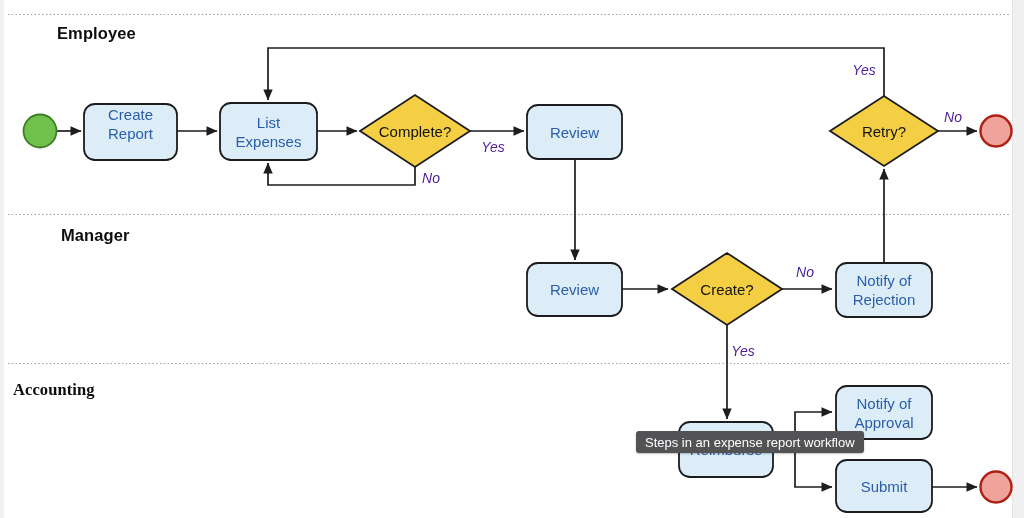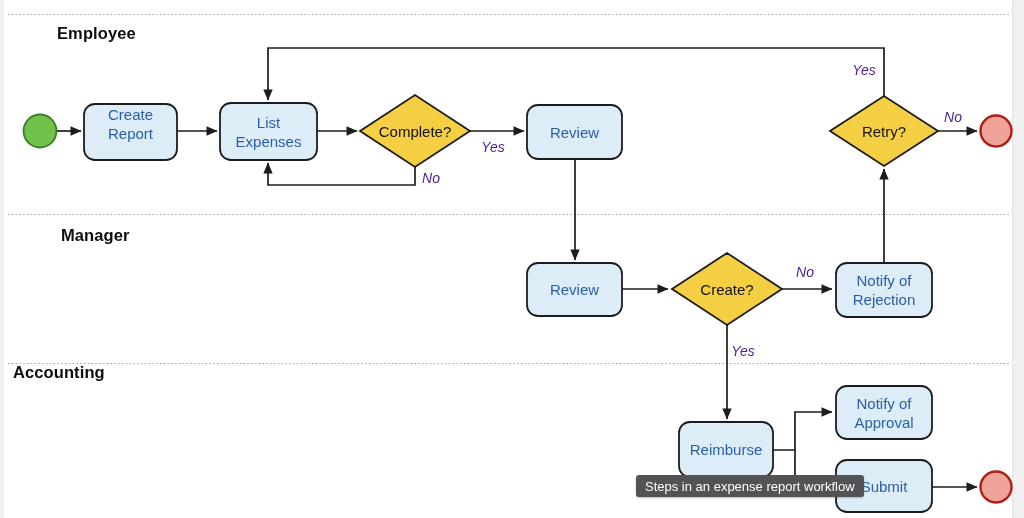--- a/index.html
+++ b/index.html
@@ -30,21 +30,20 @@
   .edge-label{
     position:absolute;transform:translate(-50%,-50%);
     font-size:14px;color:#4c1d95;white-space:nowrap;font-style:italic;
   }
   .tooltip{
     position:absolute;left:636px;top:431px;height:22px;
     display:flex;align-items:center;
     padding:0 9px;border-radius:3px;
     background:#535355;color:#ffffff;font-size:13px;white-space:nowrap;
     box-shadow:0 1px 2px rgba(0,0,0,.25);
-    margin-top:44px;
   }
 </style>
 </head>
 <body>
 
 <div class="stage">
   <div class="canvas"></div>
 
   <svg class="diagram" viewBox="0 0 1024 518">
     <defs>
@@ -89,21 +88,21 @@
     <rect x="836" y="263" width="96" height="54" rx="11" fill="#dcedf8" stroke="#1c1c1e" stroke-width="1.8"></rect>
 
     <rect x="679" y="422" width="94" height="55" rx="11" fill="#dcedf8" stroke="#1c1c1e" stroke-width="1.8"></rect>
     <rect x="836" y="386" width="96" height="53" rx="11" fill="#dcedf8" stroke="#1c1c1e" stroke-width="1.8"></rect>
     <rect x="836" y="460" width="96" height="52" rx="11" fill="#dcedf8" stroke="#1c1c1e" stroke-width="1.8"></rect>
     <circle cx="996" cy="487" r="15.5" fill="#f0a39a" stroke="#ad2014" stroke-width="2.4"></circle>
   </svg>
 
   <div class="lane-label" style="top:24px;margin-left:44px;">Employee</div>
   <div class="lane-label" style="top:226px;margin-left:48px;">Manager</div>
-  <div class="lane-label" style="top:363px;">Accounting</div>
+  <div class="lane-label" style="top:380px;font-family:Liberation Serif, serif;">Accounting</div>
 
   <div class="node-label" style="left:84px;top:96px;width:93px;height:56px;">Create
 Report</div>
   <div class="node-label" style="left:220px;top:103px;width:97px;height:57px;">List
 Expenses</div>
   <div class="node-label decision-label" style="left:360px;top:95px;width:110px;height:72px;">Complete?</div>
   <div class="node-label" style="left:527px;top:105px;width:95px;height:54px;">Review</div>
   <div class="node-label" style="left:527px;top:263px;width:95px;height:53px;">Review</div>
   <div class="node-label decision-label" style="left:830px;top:96px;width:108px;height:70px;">Retry?</div>
   <div class="node-label decision-label" style="left:672px;top:253px;width:110px;height:72px;">Create?</div>

